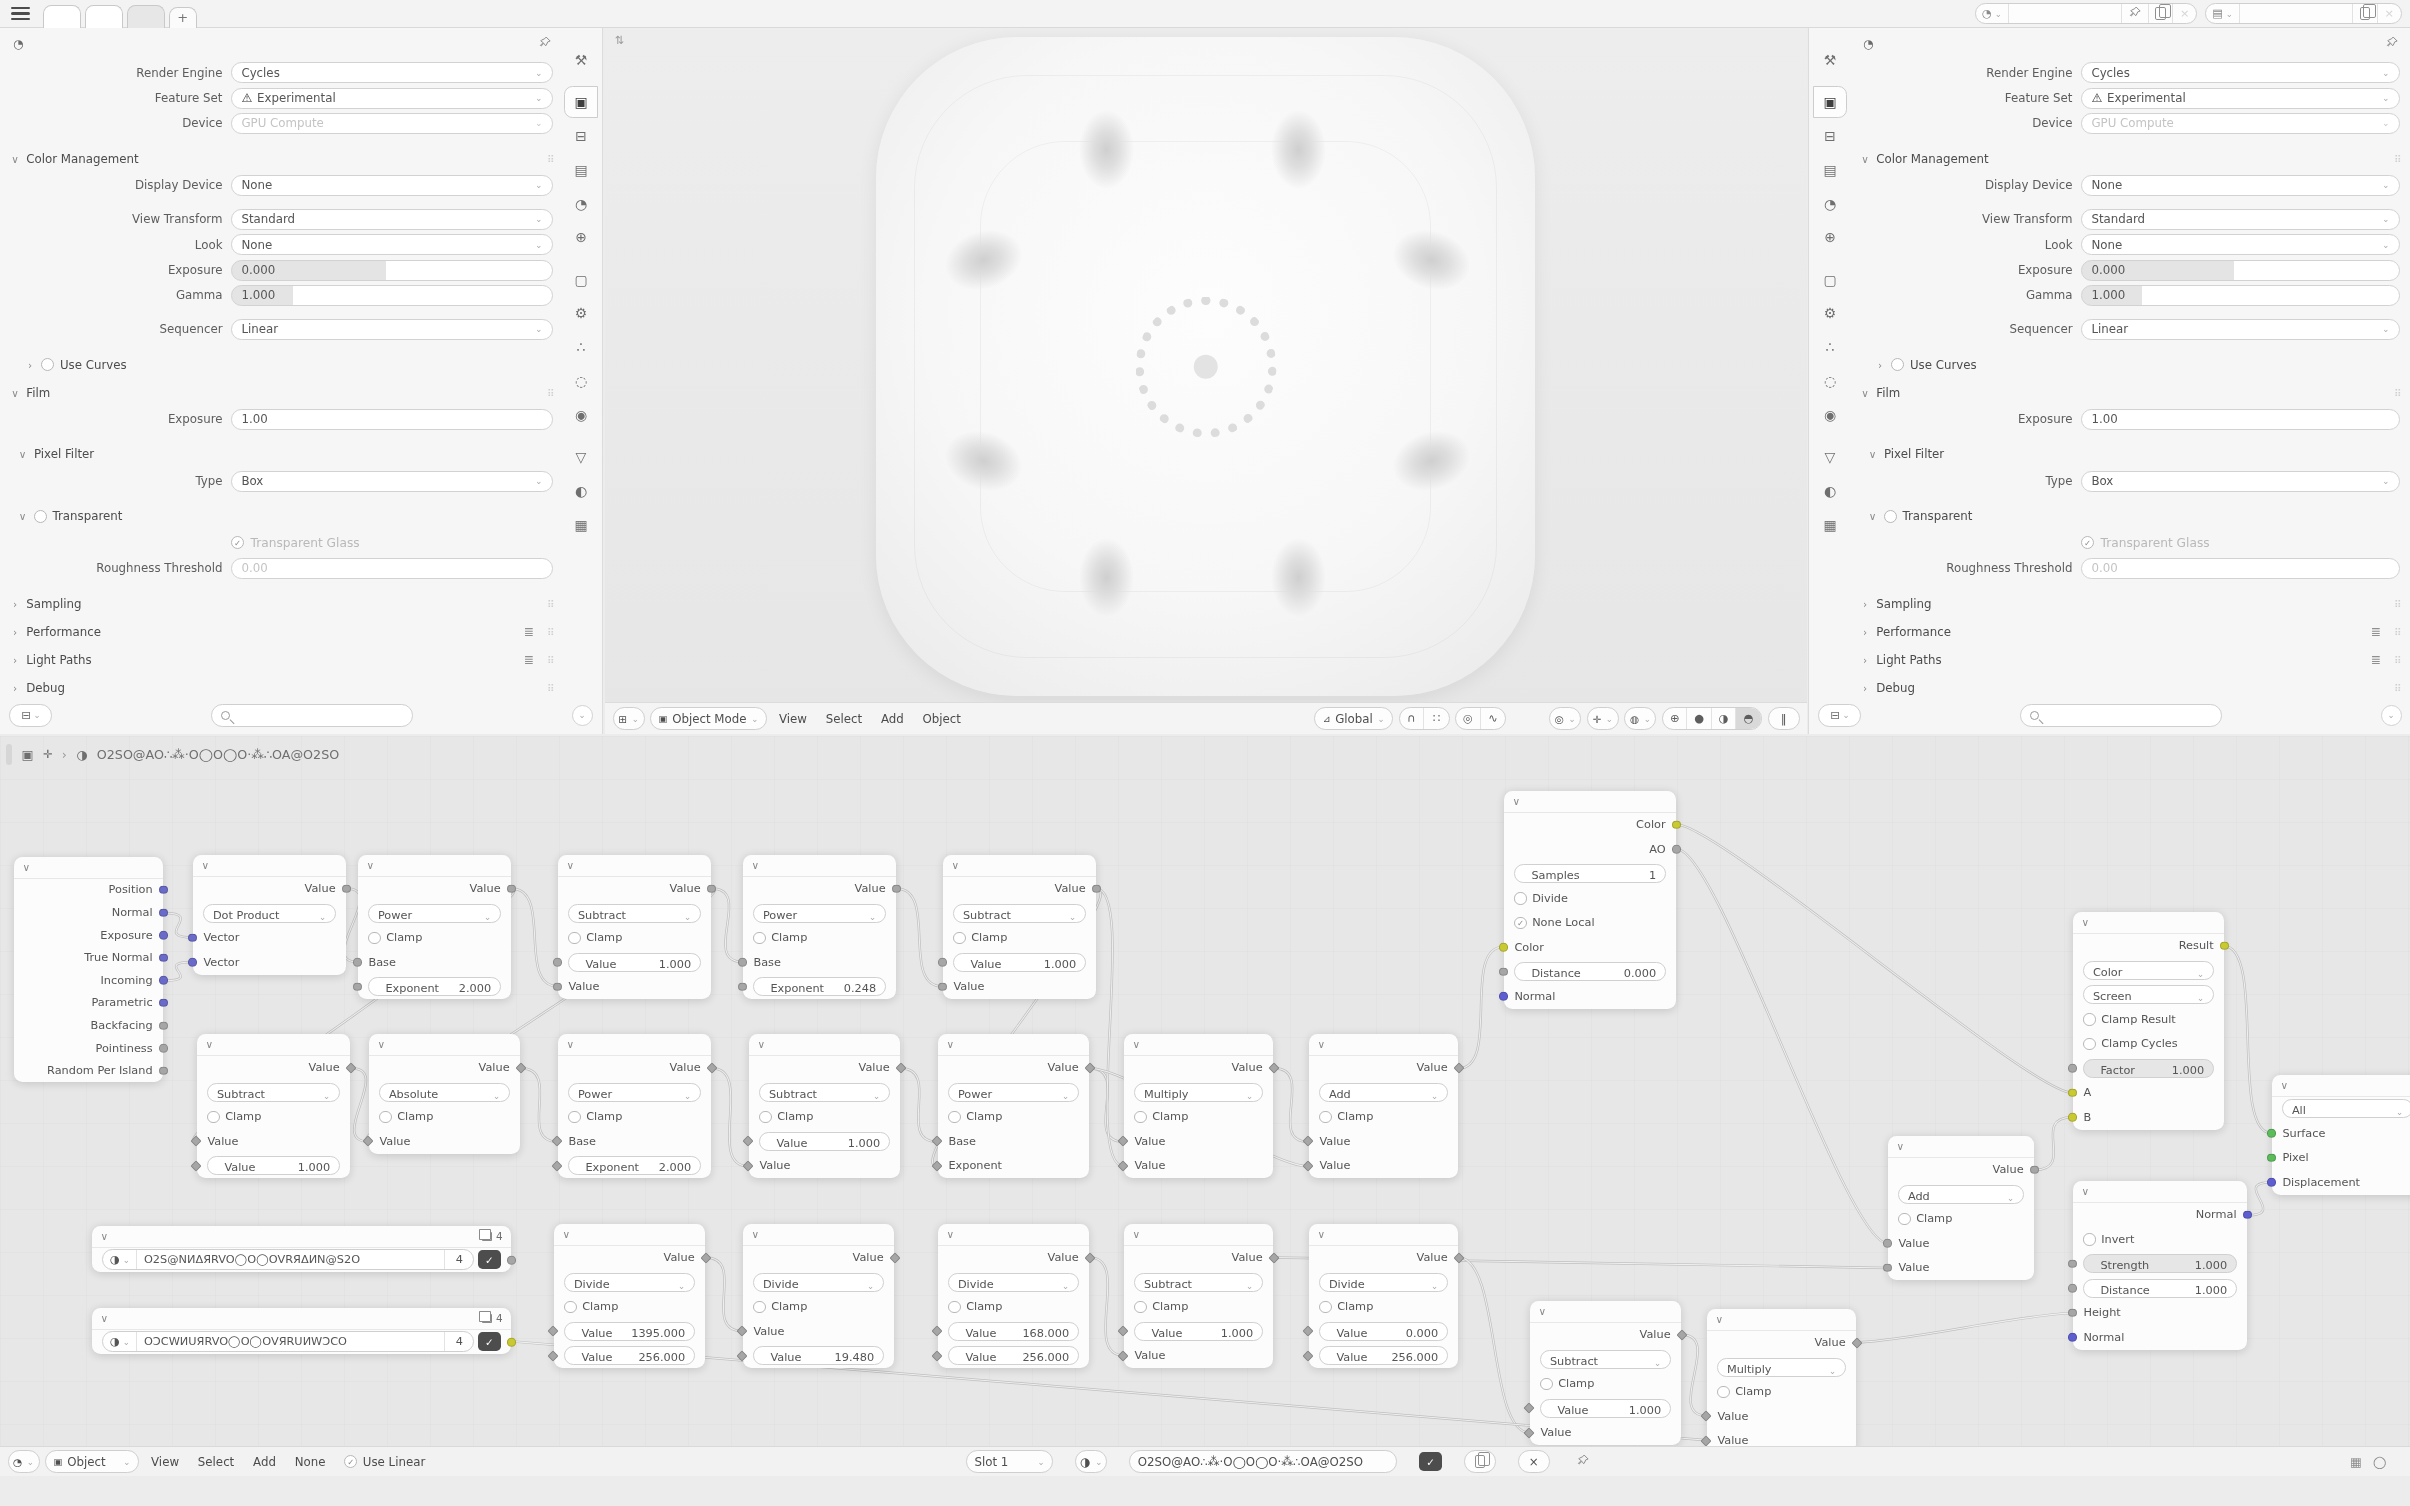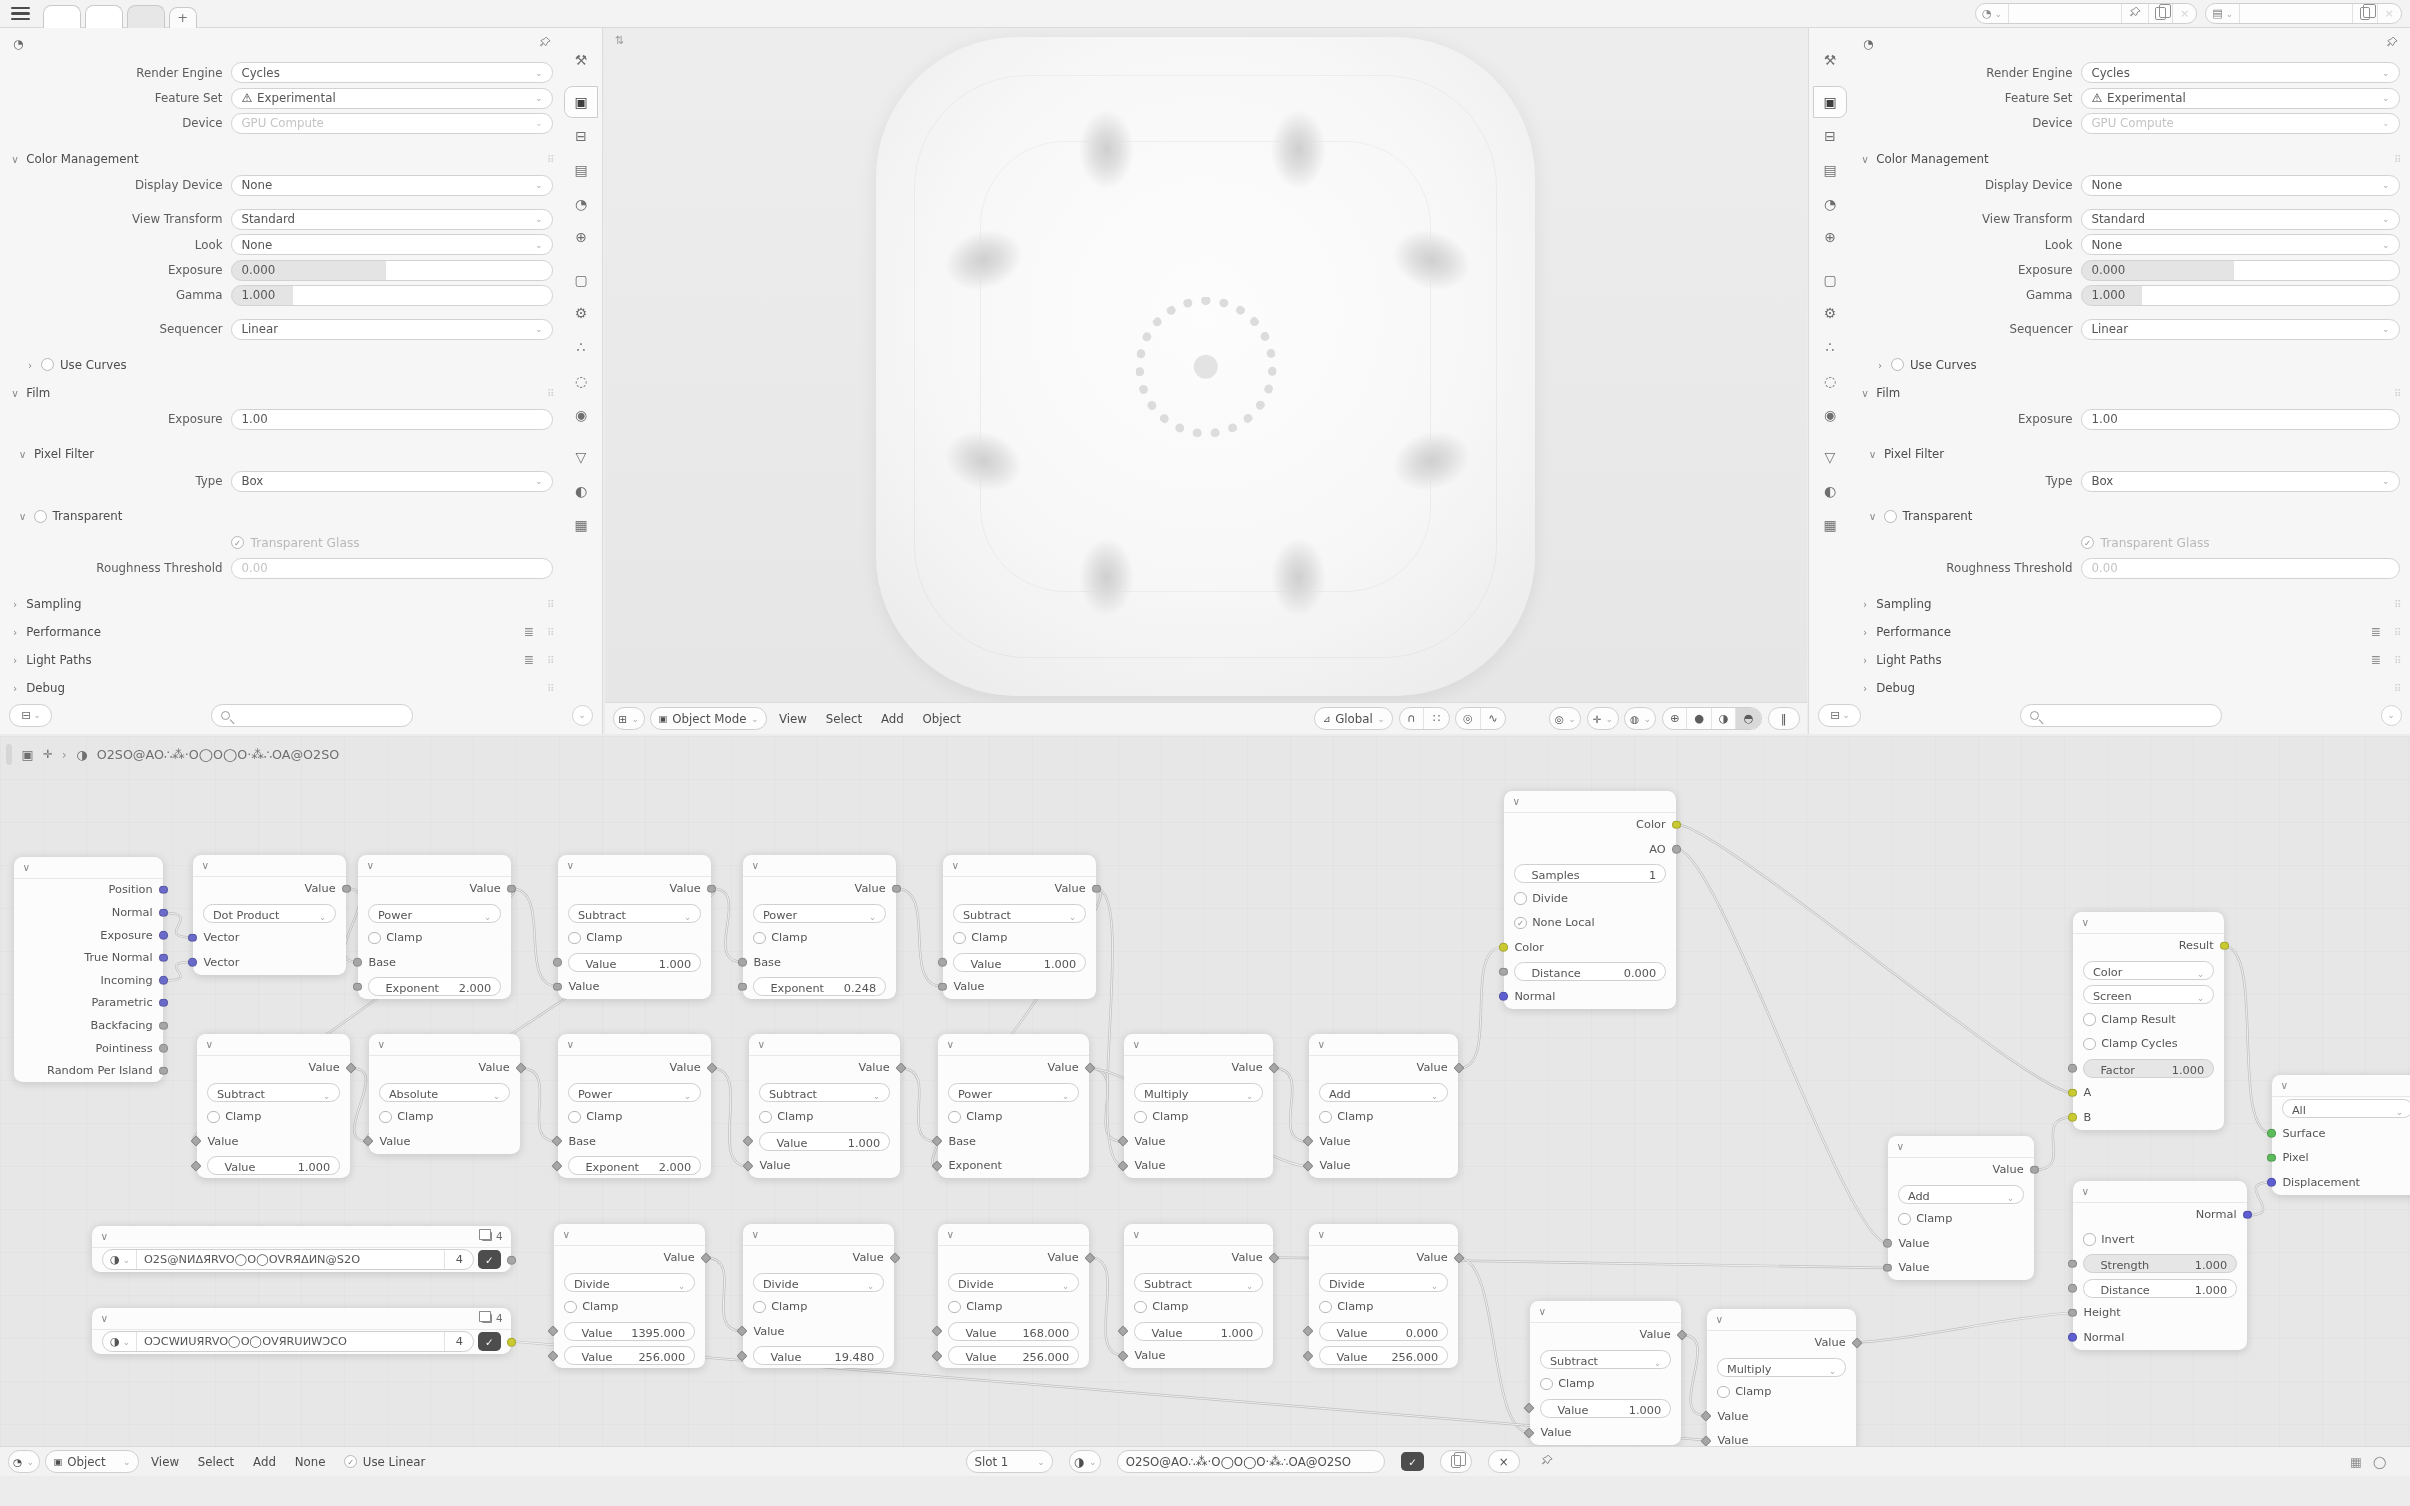--- a/index.html
+++ b/index.html
@@ -101,21 +101,21 @@
   .npill{flex:1;height:19px;border:0.9px solid #d0d0d0;border-radius:9.4px;background:#fff;display:flex;align-items:flex-end;padding:0 8.5px;font-size:11.3px;min-width:0;white-space:nowrap}
   .npill .chev{margin-left:auto}
   .nfield .lab{flex:1;padding-left:7.5px}
   .nfield .num{text-align:right}
   .browse{display:flex;align-items:center;gap:3.8px;flex:1;min-width:0}
   .bgroup{display:flex;align-items:center;flex:1;height:21px;border:0.9px solid #cfcfcf;border-radius:10.4px;background:#fff;overflow:hidden;min-width:0}
   .bgroup .bseg{height:100%;display:flex;align-items:center;padding:0 6.6px;border-right:0.9px solid #e3e3e3;font-size:11.3px;color:#555;gap:2.8px}
   .bgroup .bname{flex:1;min-width:0;overflow:hidden;white-space:nowrap}
   .bgroup .bcount{width:28px;justify-content:center;border-right:none}
   #nfooter{position:absolute;left:0;bottom:0;width:2411px;height:30px;background:#f2f2f2;border-top:0.9px solid #d9d9d9;display:flex;align-items:center;gap:5.6px;padding:0 7.5px;z-index:3}
-  .slotgrp{position:absolute;left:966px;display:flex;align-items:center;gap:16px}
+  .slotgrp{position:absolute;left:966px;display:flex;align-items:center;gap:22px}
   .statusic{position:absolute;right:24.5px;display:flex;gap:11.3px;color:#8b8b8b;font-size:12.2px}
   .pinsvg{flex:none}
 </style>
 </head>
 <body>
 
 <div id="topbar">
   <div class="hamb">
       <i></i>
       <i></i>

